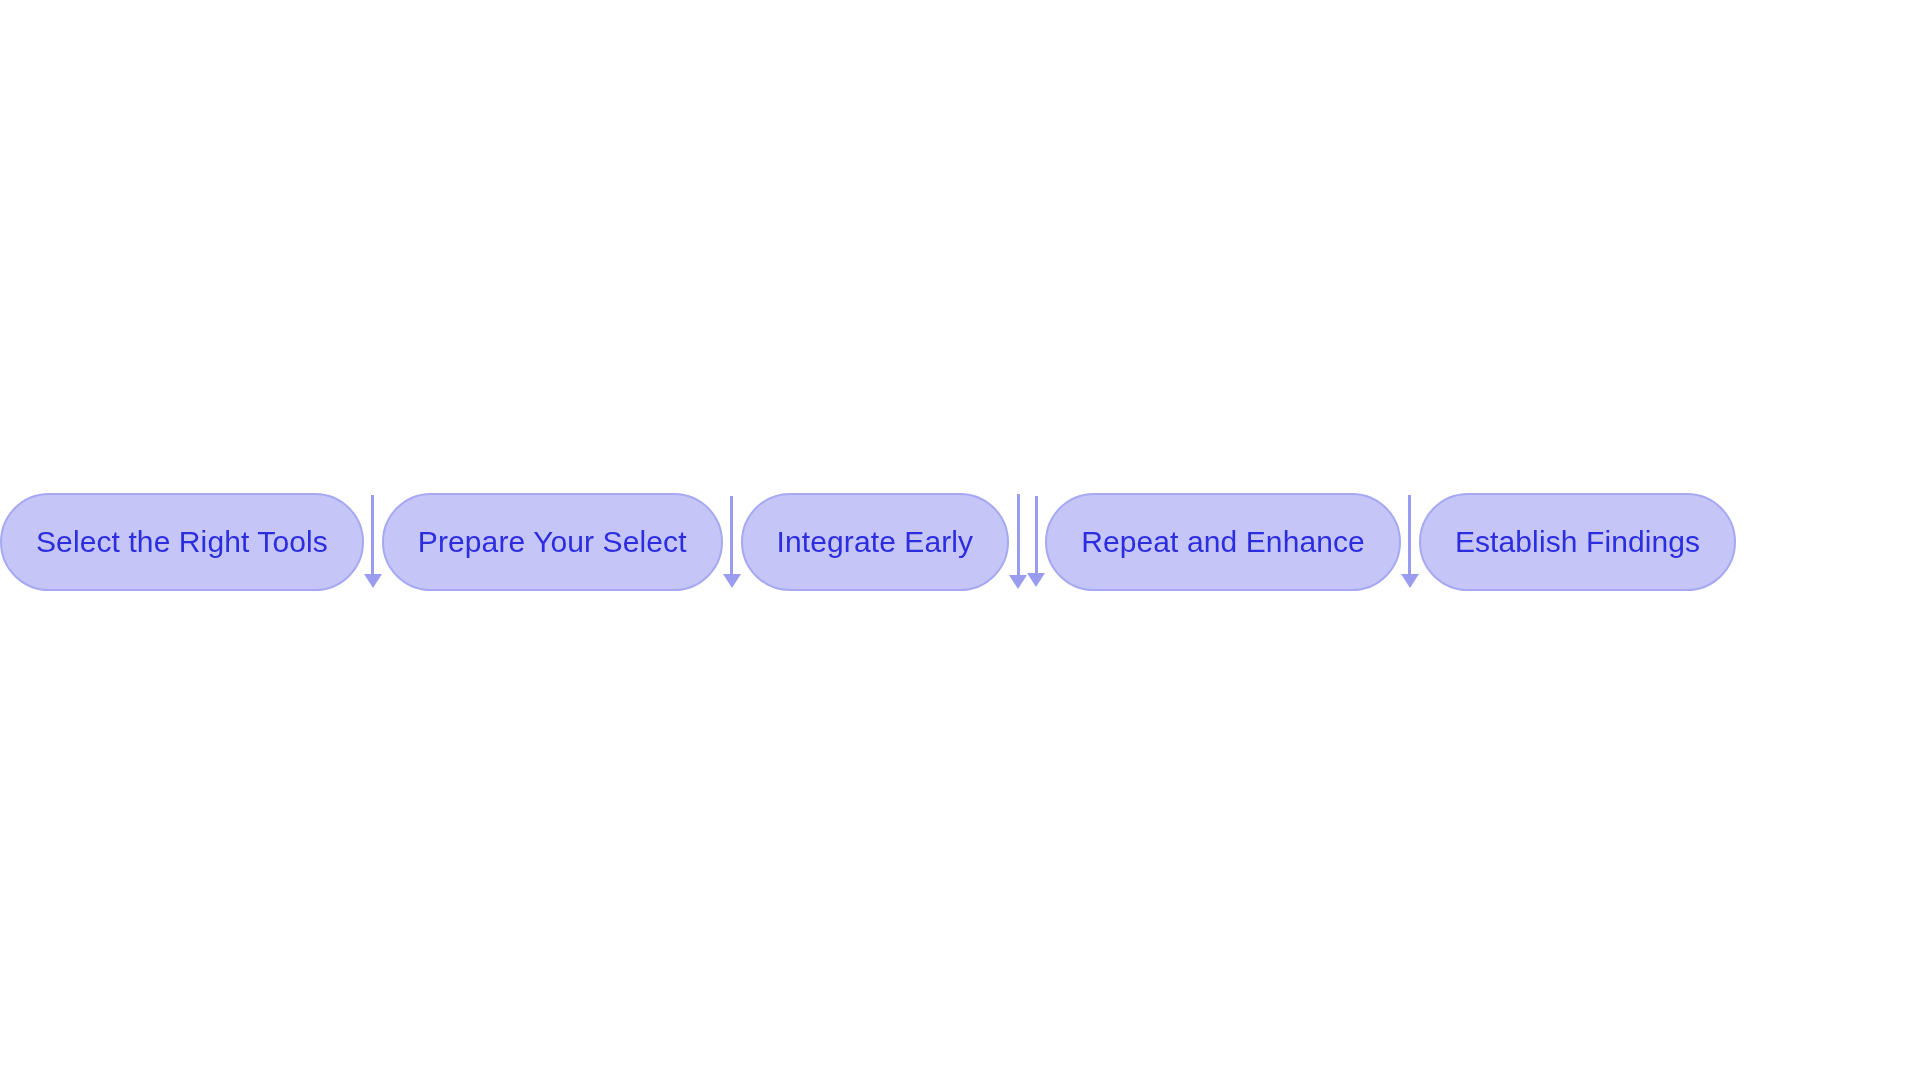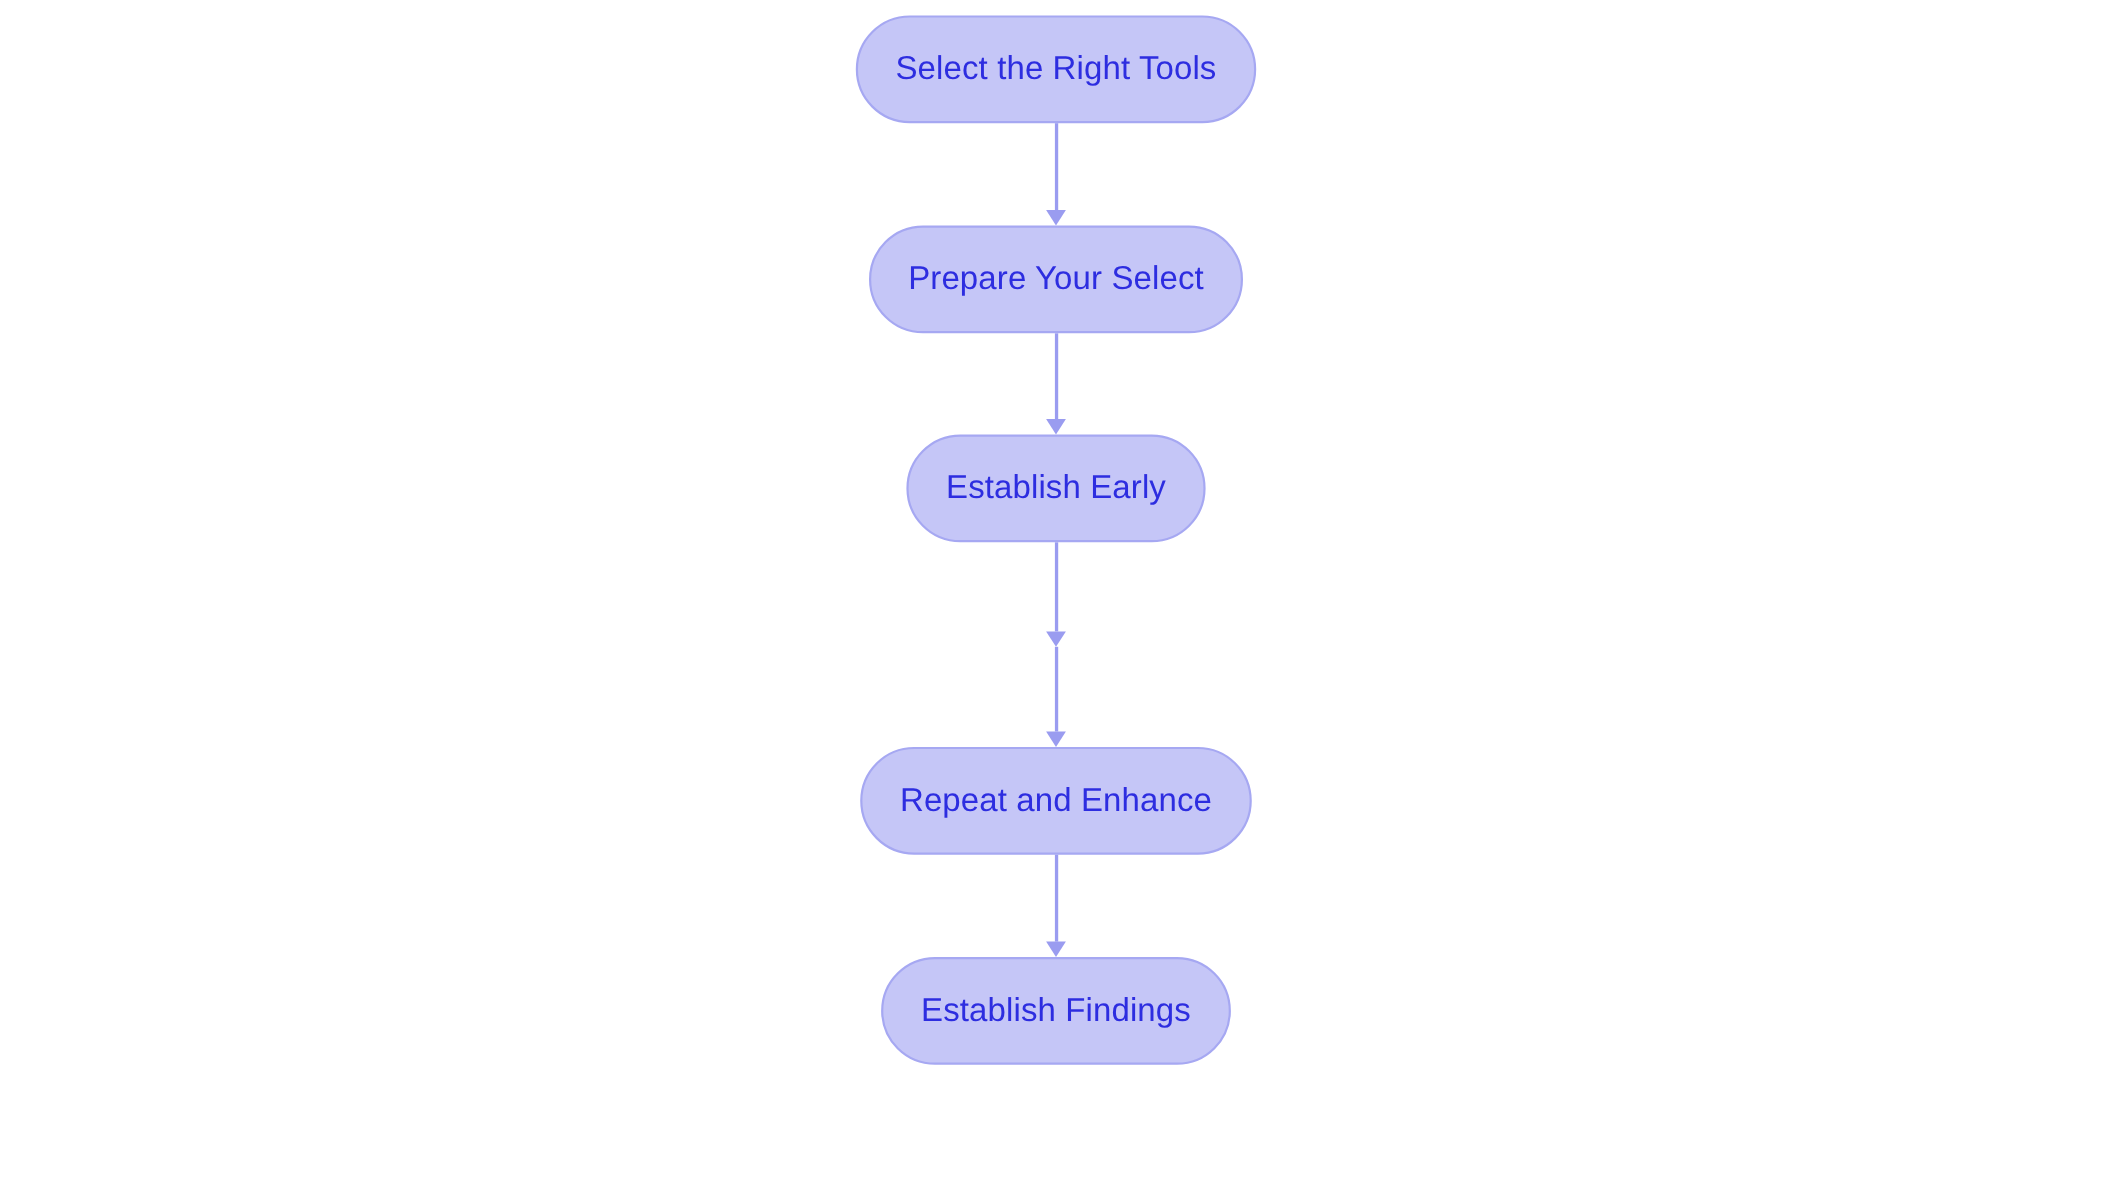--- a/index.html
+++ b/index.html
@@ -16,21 +16,21 @@
     overflow: hidden;
     font-family: "Liberation Sans", "DejaVu Sans", sans-serif;
   }
   .flow-column {
     position: absolute;
     left: 0;
     top: 0;
     width: 1920px;
     height: 1083px;
     display: flex;
-    flex-direction: column;
+    flex-direction: row;
     align-items: center;
   }
   .node {
     box-sizing: border-box;
     height: 98px;
     border-radius: 49px;
     background: #c5c6f7;
     border: 2px solid #a6a8f2;
     color: #2d2de0;
     display: flex;
@@ -91,21 +91,21 @@
     <div class="node">
       <span>Prepare Your Select</span>
     </div>
 
     <div class="connector gap-2">
       <div class="line"></div>
       <div class="arrowhead"></div>
     </div>
 
     <div class="node">
-      <span>Establish Early</span>
+      <span>Integrate Early</span>
     </div>
 
     <div class="connector gap-3">
       <div class="line"></div>
       <div class="arrowhead"></div>
     </div>
 
 
     <div class="connector gap-4">
       <div class="line"></div>

